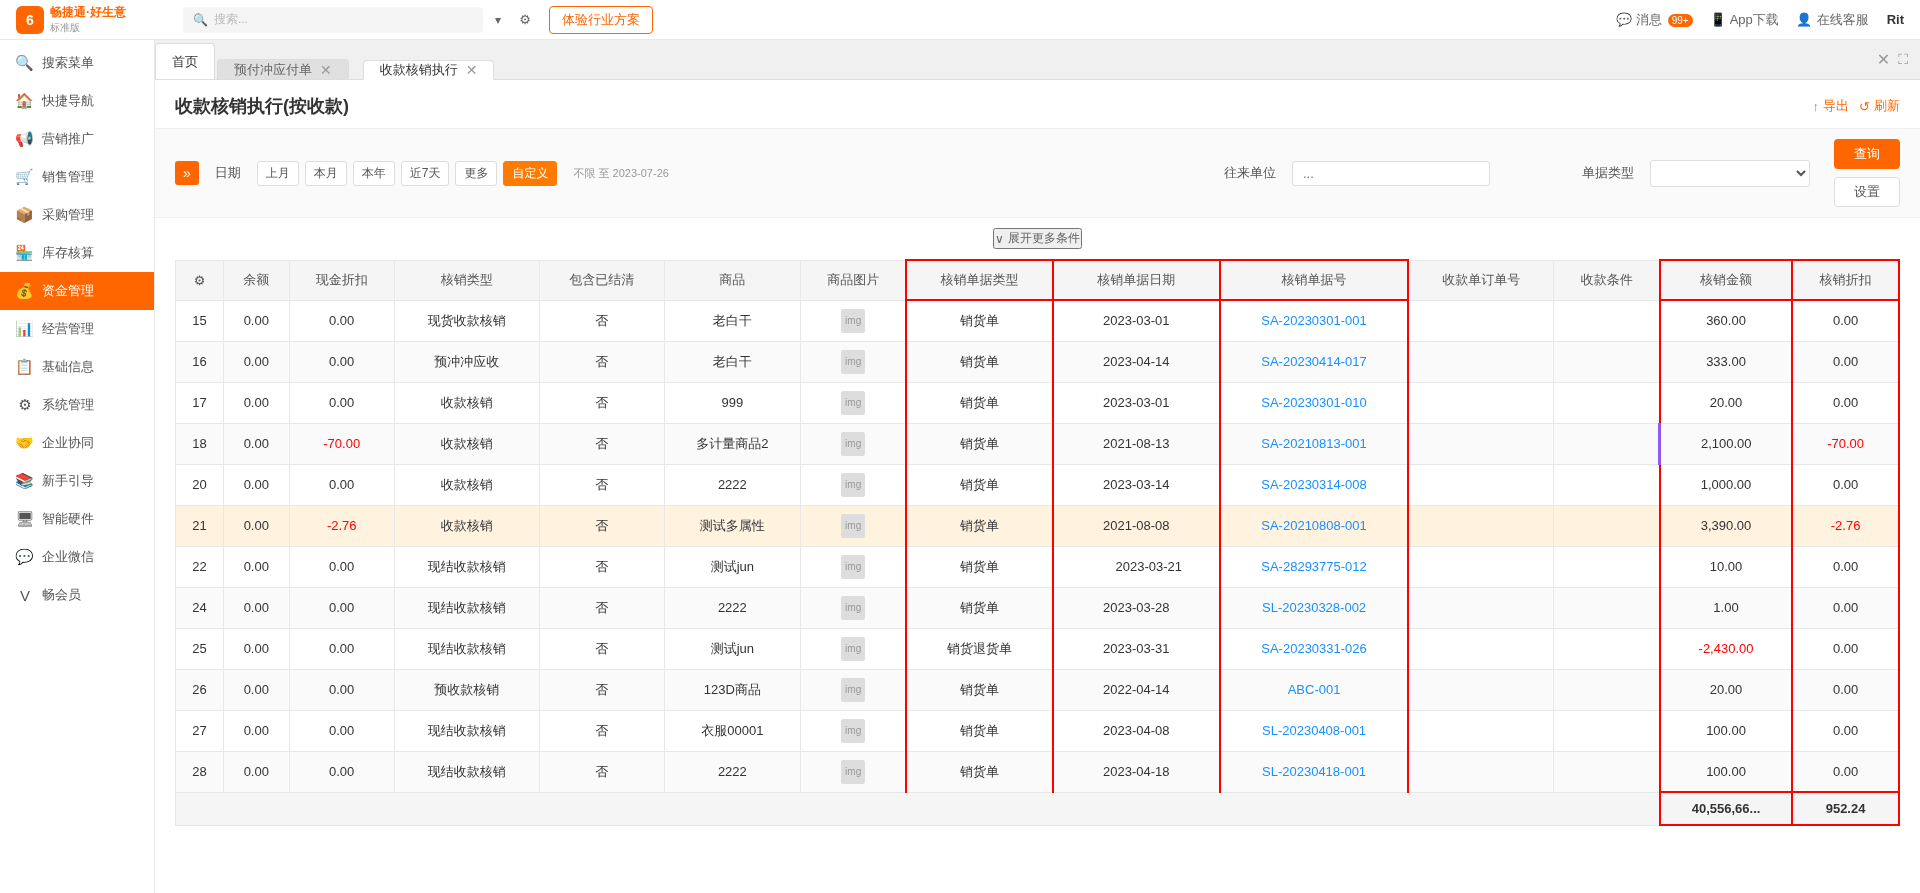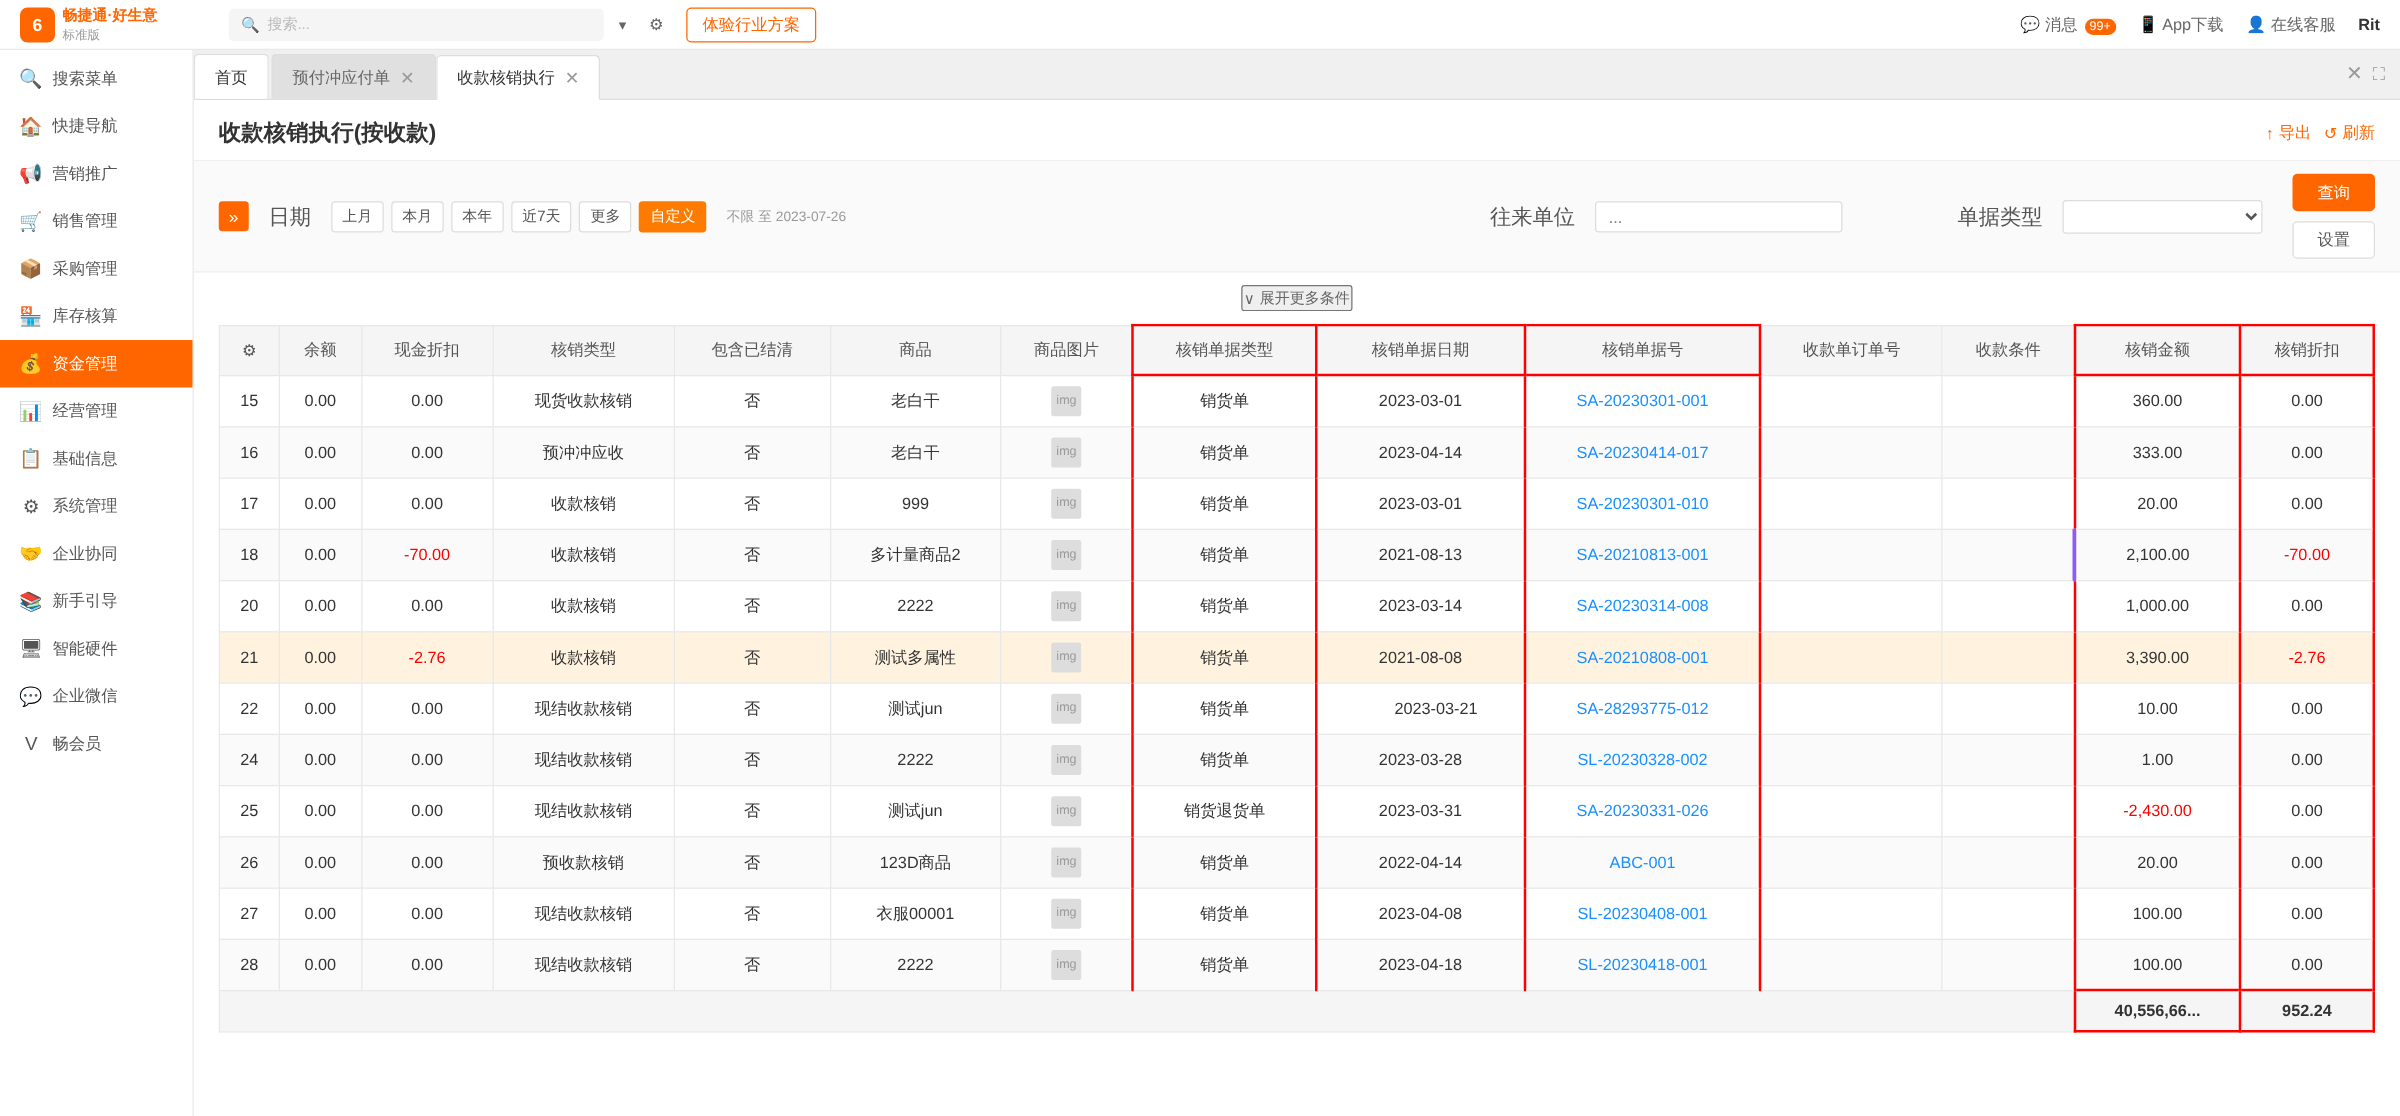--- a/index.html
+++ b/index.html
@@ -21,37 +21,37 @@
     .sidebar { width: 155px; background: #fff; border-right: 1px solid #e8e8e8; padding-top: 4px; flex-shrink: 0; }
     .sidebar-item { display: flex; align-items: center; gap: 8px; padding: 10px 16px; cursor: pointer; color: #555; font-size: 13px; }
     .sidebar-item.active { background: #f60; color: white; border-radius: 0; }
     .sidebar-icon { width: 18px; height: 18px; display: flex; align-items: center; justify-content: center; font-size: 15px; }
 
     
     .main { flex: 1; display: flex; flex-direction: column; overflow: hidden; }
 
     
     .tab-bar { height: 40px; background: #f0f0f0; display: flex; align-items: flex-end; border-bottom: 1px solid #ddd; padding-left: 0; }
-    .tab { height: 36px; padding: 0 16px; display: flex; align-items: center; gap: 8px; background: #e0e0e0; border: 1px solid #ddd; border-bottom: none; cursor: pointer; font-size: 13px; color: #666; border-radius: 4px 4px 0 0; margin-right: 0; }
+    .tab { height: 20px; padding: 0 16px; display: flex; align-items: center; gap: 8px; background: #e0e0e0; border: 1px solid #ddd; border-bottom: none; cursor: pointer; font-size: 13px; color: #666; border-radius: 4px 4px 0 0; margin-right: 14px; }
     .tab.active { background: #fff; color: #333; border-bottom: 1px solid #fff; margin-bottom: -1px; }
     .tab-close { color: #999; font-size: 14px; cursor: pointer; }
     .tab-home { height: 36px; padding: 0 16px; display: flex; align-items: center; background: #fff; border: 1px solid #ddd; border-bottom: none; cursor: pointer; font-size: 13px; color: #333; border-radius: 4px 4px 0 0; margin-right: 2px; }
     .tab-bar-end { margin-left: auto; display: flex; align-items: center; gap: 8px; padding-right: 12px; height: 40px; }
 
     
     .page-content { flex: 1; background: #fff; overflow-y: auto; padding: 0; }
     .page-header { padding: 14px 20px 10px; border-bottom: 1px solid #f0f0f0; display: flex; align-items: center; justify-content: space-between; }
     .page-title { font-size: 18px; font-weight: bold; color: #333; }
     .page-header-actions { display: flex; gap: 10px; }
     .btn-link { color: #f60; background: none; border: none; cursor: pointer; font-size: 13px; display: flex; align-items: center; gap: 4px; }
 
     
     .filter-bar { padding: 10px 20px; background: #fafafa; border-bottom: 1px solid #f0f0f0; }
     .filter-row { display: flex; align-items: center; gap: 16px; }
-    .filter-label { color: #555; font-size: 17px; }
+    .filter-label { color: #555; font-size: 13px; }
     .filter-date-btns { display: flex; gap: 6px; align-items: center; }
     .filter-date-btn { padding: 3px 8px; border: 1px solid #ddd; border-radius: 3px; background: #fff; cursor: pointer; font-size: 12px; color: #555; }
     .filter-date-btn.custom { background: #ff7b00; color: white; border-color: #ff7b00; }
     .filter-input { border: 1px solid #ddd; border-radius: 3px; padding: 4px 10px; font-size: 13px; color: #999; background: #fff; min-width: 160px; }
     .filter-select { border: 1px solid #ddd; border-radius: 3px; padding: 4px 10px; font-size: 13px; color: #555; background: #fff; min-width: 160px; }
     .btn-query { background: #f60; color: white; border: none; border-radius: 4px; padding: 6px 20px; cursor: pointer; font-size: 13px; }
     .btn-setting { background: #fff; color: #555; border: 1px solid #ddd; border-radius: 4px; padding: 5px 14px; cursor: pointer; font-size: 13px; margin-top: 4px; }
     .expand-btn { color: #666; font-size: 12px; cursor: pointer; display: flex; align-items: center; gap: 4px; margin: 6px auto; }
 
     

